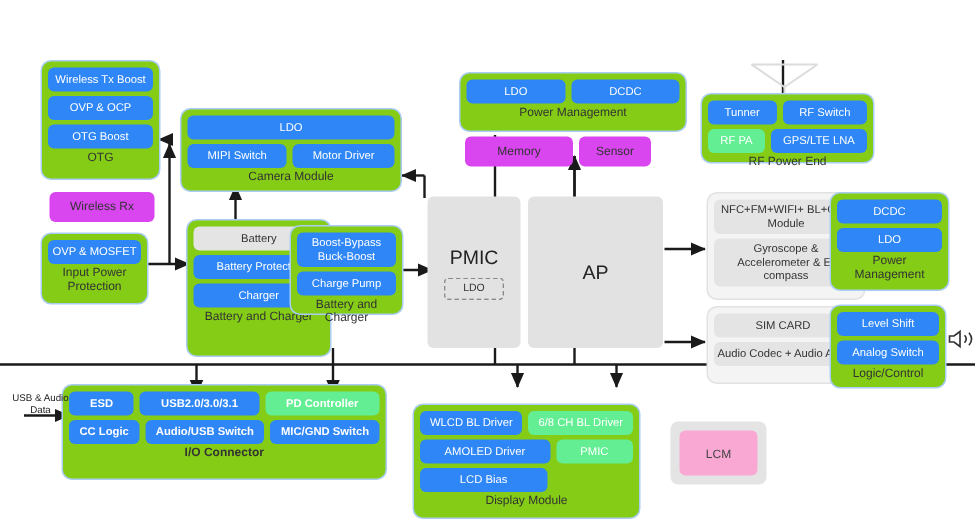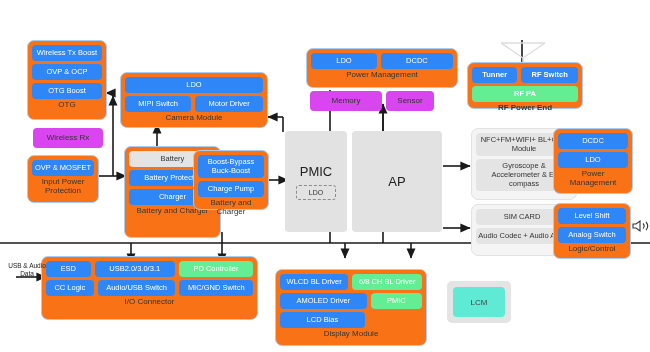--- a/index.html
+++ b/index.html
@@ -18,21 +18,21 @@
     width: 650px; height: 352px;
   }
   svg.wires {
     position: absolute;
     left: 0; top: 0;
     width: 650px; height: 352px;
     pointer-events: none;
   }
   .group {
     position: absolute;
-    background: #f97316;
+    background: #84cc16;
     border: 1px solid #a9cdf2;
     border-radius: 7px;
     box-sizing: border-box;
     display: flex;
     flex-direction: column;
     align-items: center;
     padding: 4px;
   }
   .group.gray {
     background: #f4f4f4;
@@ -124,21 +124,21 @@
   .lcm-outer {
     position: absolute;
     background: #e4e4e4;
     border-radius: 5px;
     display: flex;
     align-items: center;
     justify-content: center;
     box-sizing: border-box;
   }
   .lcm-inner {
-    background: #5eead4;
+    background: #f9a8d4;
     border-radius: 4px;
     font-size: 8px;
     color: #444444;
     display: flex;
     align-items: center;
     justify-content: center;
   }
   .edge-label {
     position: absolute;
     font-size: 6.5px;
@@ -287,28 +287,29 @@
         <div class="chip">LDO</div>
         <div class="chip">DCDC</div>
       </div>
     </div>
     <div class="group-label">Power Management</div>
   </div>
 
   <div class="standalone" style="left:310px; top:91px; width:72px; height:20px;">Memory</div>
   <div class="standalone" style="left:386px; top:91px; width:48px; height:20px;">Sensor</div>
 
-  <div class="group" style="left:467px; top:62px; width:116px; height:47px;font-weight:bold;">
+  <div class="group" style="left:467px; top:62px; width:116px; height:47px;">
     <div class="group-rows">
       <div class="row">
         <div class="chip">Tunner</div>
         <div class="chip">RF Switch</div>
       </div>
       <div class="row">
         <div class="chip green">RF PA</div>
+        <div class="chip">GPS/LTE LNA</div>
       </div>
     </div>
     <div class="group-label">RF Power End</div>
   </div>
 
   <div class="group gray" style="left:471px; top:128px; width:106px; height:72px;">
     <div class="group-rows">
       <div class="row">
         <div class="chip grey">NFC+FM+WIFI+ BL+GPS Module</div>
       </div>
@@ -363,21 +364,21 @@
 
   <div class="bigblock" style="left:285px; top:131px; width:62px; height:101px;">
     <div class="bigtitle">PMIC</div>
     <div class="dashed-sub">LDO</div>
   </div>
 
   <div class="bigblock" style="left:352px; top:131px; width:90px; height:101px;">
     <div class="bigtitle">AP</div>
   </div>
 
-  <div class="group" style="left:41px; top:256px; width:217px; height:64px;">
+  <div class="group" style="left:41px; top:256px; width:217px; height:64px;font-weight:bold;">
     <div class="group-rows">
       <div class="row">
         <div class="chip">ESD</div>
         <div class="chip">USB2.0/3.0/3.1</div>
         <div class="chip green">PD Controller</div>
       </div>
       <div class="row">
         <div class="chip">CC Logic</div>
         <div class="chip">Audio/USB Switch</div>
         <div class="chip">MIC/GND Switch</div>

